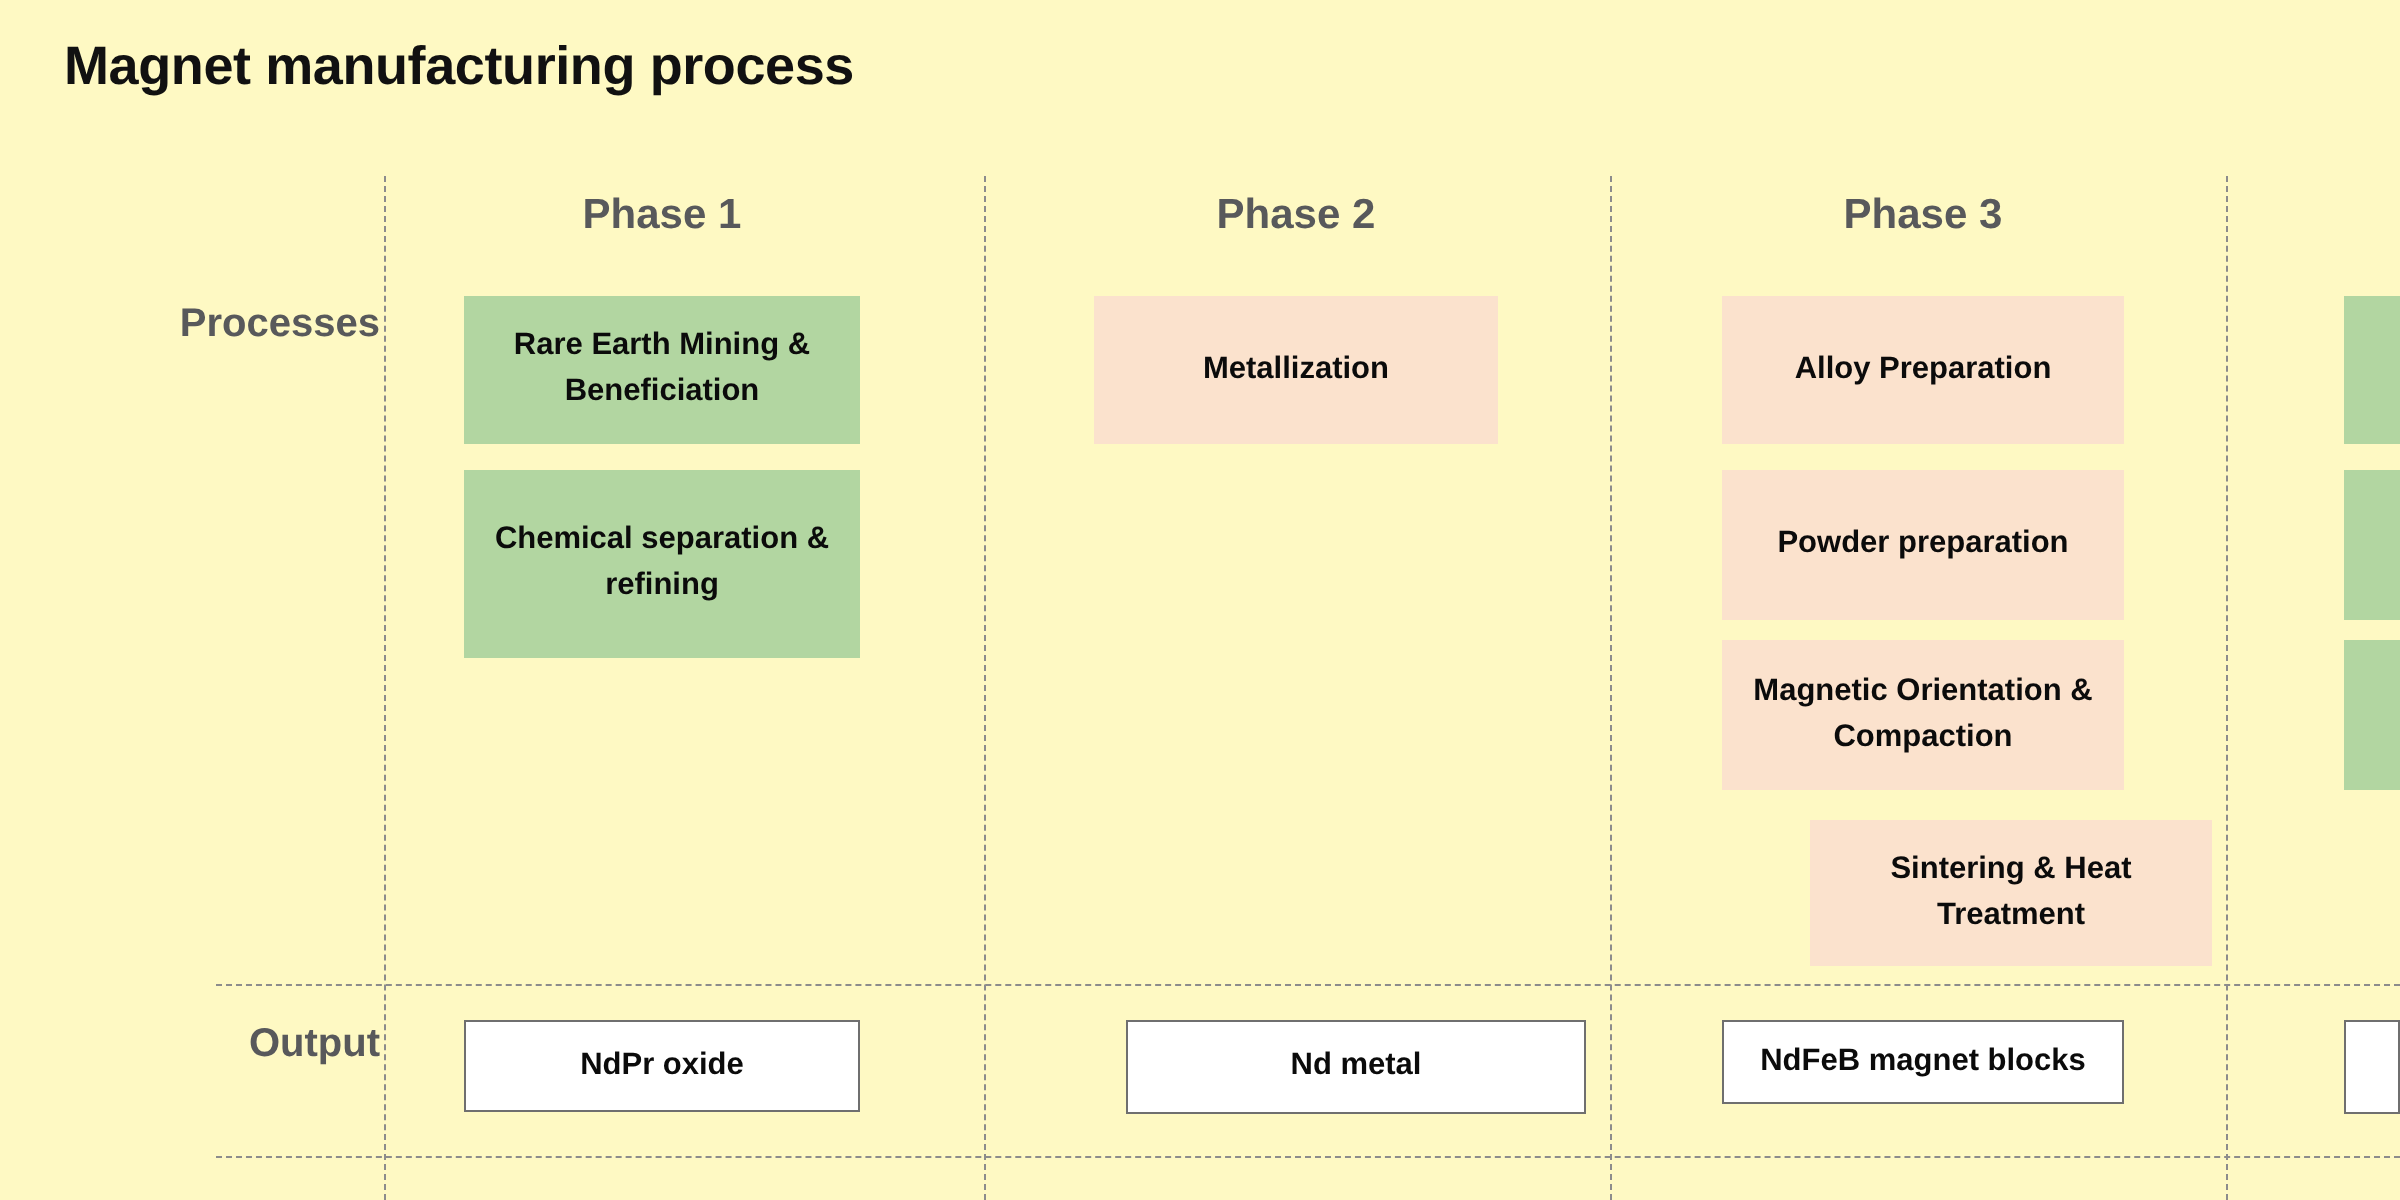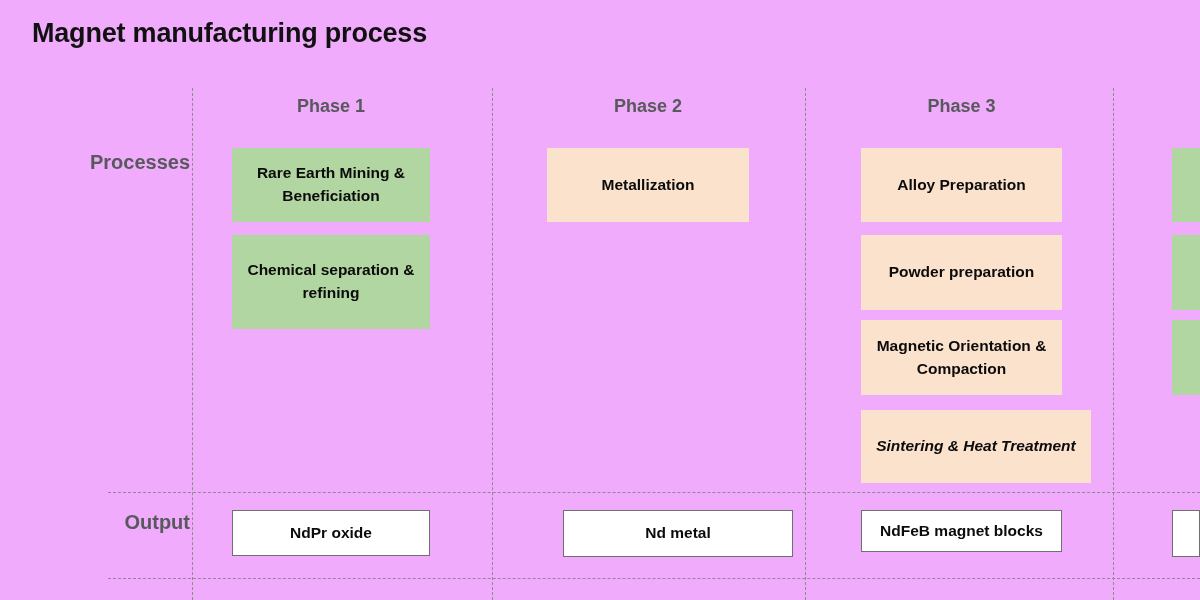--- a/index.html
+++ b/index.html
@@ -8,21 +8,21 @@
     background: #ffffff;
   }
   body {
     font-family: "Liberation Sans", sans-serif;
     -webkit-font-smoothing: antialiased;
   }
   #canvas {
     position: relative;
     width: 1200px;
     height: 600px;
-    background: #f0abfc;
+    background: #fef9c3;
     overflow: hidden;
   }
 
   
   #page-title {
     position: absolute;
     left: 32px;
     top: 18px;
     font-size: 27px;
     font-weight: bold;
@@ -64,21 +64,21 @@
     height: 0px;
     border-top: 1.5px dashed #8c8c8c;
   }
   #hline-top    { top: 492px; }
   #hline-bottom { top: 578px; }
 
   
   .phase-header {
     position: absolute;
     top: 96px;
-    font-size: 18px;
+    font-size: 21px;
     font-weight: bold;
     color: #58595b;
     text-align: center;
     white-space: nowrap;
   }
 
   
   .proc-box {
     position: absolute;
     box-sizing: border-box;
@@ -138,21 +138,21 @@
       <div class="proc-box green" style="left: 232px; width: 198px; top: 148px; height: 74px;">Rare Earth Mining &amp; Beneficiation</div>
       <div class="proc-box green" style="left: 232px; width: 198px; top: 235px; height: 94px;">Chemical separation &amp; refining</div>
       <div class="out-box" style="left: 232px; width: 198px; top: 510px; height: 46px;">NdPr oxide</div>
       <div class="phase-header" style="left: 547px; width: 202px;">Phase 2</div>
       <div class="proc-box orange" style="left: 547px; width: 202px; top: 148px; height: 74px;">Metallization</div>
       <div class="out-box" style="left: 563px; width: 230px; top: 510px; height: 47px;">Nd metal</div>
       <div class="phase-header" style="left: 861px; width: 201px;">Phase 3</div>
       <div class="proc-box orange" style="left: 861px; width: 201px; top: 148px; height: 74px;">Alloy Preparation</div>
       <div class="proc-box orange" style="left: 861px; width: 201px; top: 235px; height: 75px;">Powder preparation</div>
       <div class="proc-box orange" style="left: 861px; width: 201px; top: 320px; height: 75px; text-align: center;">Magnetic Orientation &amp; Compaction</div>
-      <div class="proc-box orange" style="left: 861px; width: 230px; top: 410px; height: 73px; font-style: italic;">Sintering &amp; Heat Treatment</div>
+      <div class="proc-box orange" style="left: 905px; width: 201px; top: 410px; height: 73px;">Sintering &amp; Heat Treatment</div>
       <div class="out-box" style="left: 861px; width: 201px; top: 510px; height: 42px;">NdFeB magnet blocks</div>
       <div class="proc-box green" style="left: 1172px; width: 28px; top: 148px; height: 74px;"></div>
       <div class="proc-box green" style="left: 1172px; width: 28px; top: 235px; height: 75px;"></div>
       <div class="proc-box green" style="left: 1172px; width: 28px; top: 320px; height: 75px;"></div>
       <div class="out-box" style="left: 1172px; width: 28px; top: 510px; height: 47px;"></div>
     </div>
 
 </div>
 
 </body></html>

